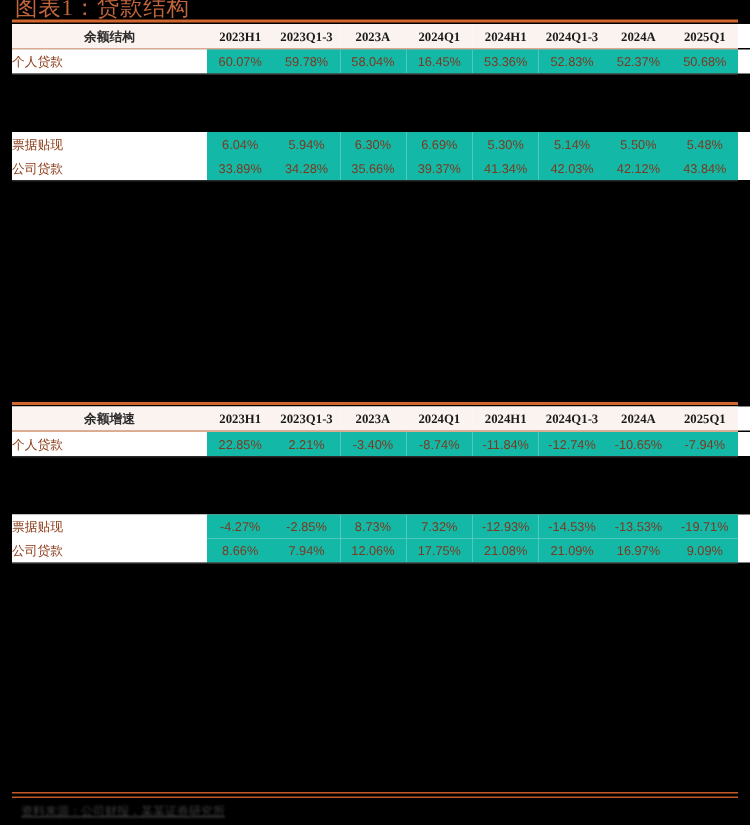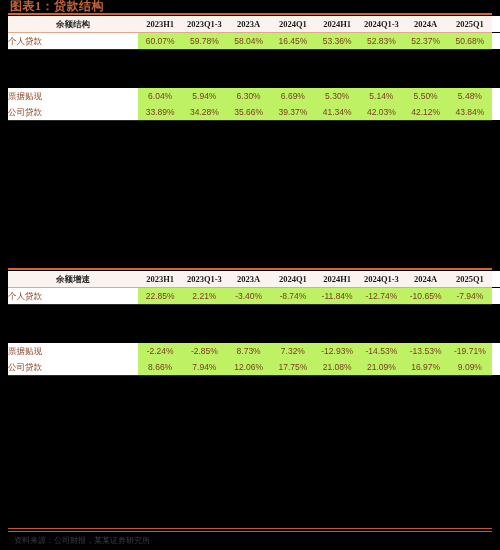--- a/index.html
+++ b/index.html
@@ -20,22 +20,22 @@
     position: absolute;
     left: 0;
     width: 500px;
     background: #000000;
   }
 
   .table-title {
     position: absolute;
     left: 10px;
     font-family: "Liberation Serif", "DejaVu Serif", serif;
-    font-size: 12px;
-    font-weight: bold;
+    font-size: 15px;
+    font-weight: normal;
     color: #C0643C;
     letter-spacing: 0.5px;
     white-space: nowrap;
     line-height: 12px;
   }
 
   
   .rule {
     position: absolute;
     left: 8px;
@@ -94,21 +94,21 @@
     font-family: Liberation Sans, sans-serif;
     font-size: 8.5px;
     color: #8C3B18;
     background: #FFFFFF;
   }
   td.row-val {
     text-align: center;
     font-family: "Liberation Sans", "DejaVu Sans", sans-serif;
     font-size: 8.5px;
     color: #7A3A20;
-    background: #bef264;
+    background: #14b8a6;
   }
 
   
   .footer-wrap {
     position: absolute;
     left: 0;
     width: 500px;
   }
   .footer-rule {
     position: absolute;
@@ -119,20 +119,21 @@
   }
   .footer-text {
     position: absolute;
     left: 14px;
     font-family: "Liberation Serif", "DejaVu Serif", serif;
     font-size: 8px;
     color: #6E6E6E;
     opacity: 0.55;
     filter: blur(0.6px);
     white-space: nowrap;
+    text-decoration: underline;
   }
 </style>
 </head>
 <body>
 
 <div class="table-block" style="top:0px;">
 
   <div class="table-title" style="top:0px;">图表1：贷款结构</div>
 
   <div class="rule thick" style="top:13px;"></div>
@@ -319,21 +320,21 @@
           <col class="c-val">
           <col class="c-val">
         <col class="c-val">
           <col class="c-val">
           <col class="c-val">
           <col class="c-val">
       </colgroup>
       <tbody>
           <tr>
         <td class="row-label">票据贴现</td>
-        <td class="row-val">-2.24%</td>
+        <td class="row-val">-4.27%</td>
         <td class="row-val">-2.85%</td>
         <td class="row-val">8.73%</td>
         <td class="row-val">7.32%</td>
         <td class="row-val">-12.93%</td>
         <td class="row-val">-14.53%</td>
         <td class="row-val">-13.53%</td>
         <td class="row-val">-19.71%</td>
       </tr>
       <tr>
         <td class="row-label">公司贷款</td>

